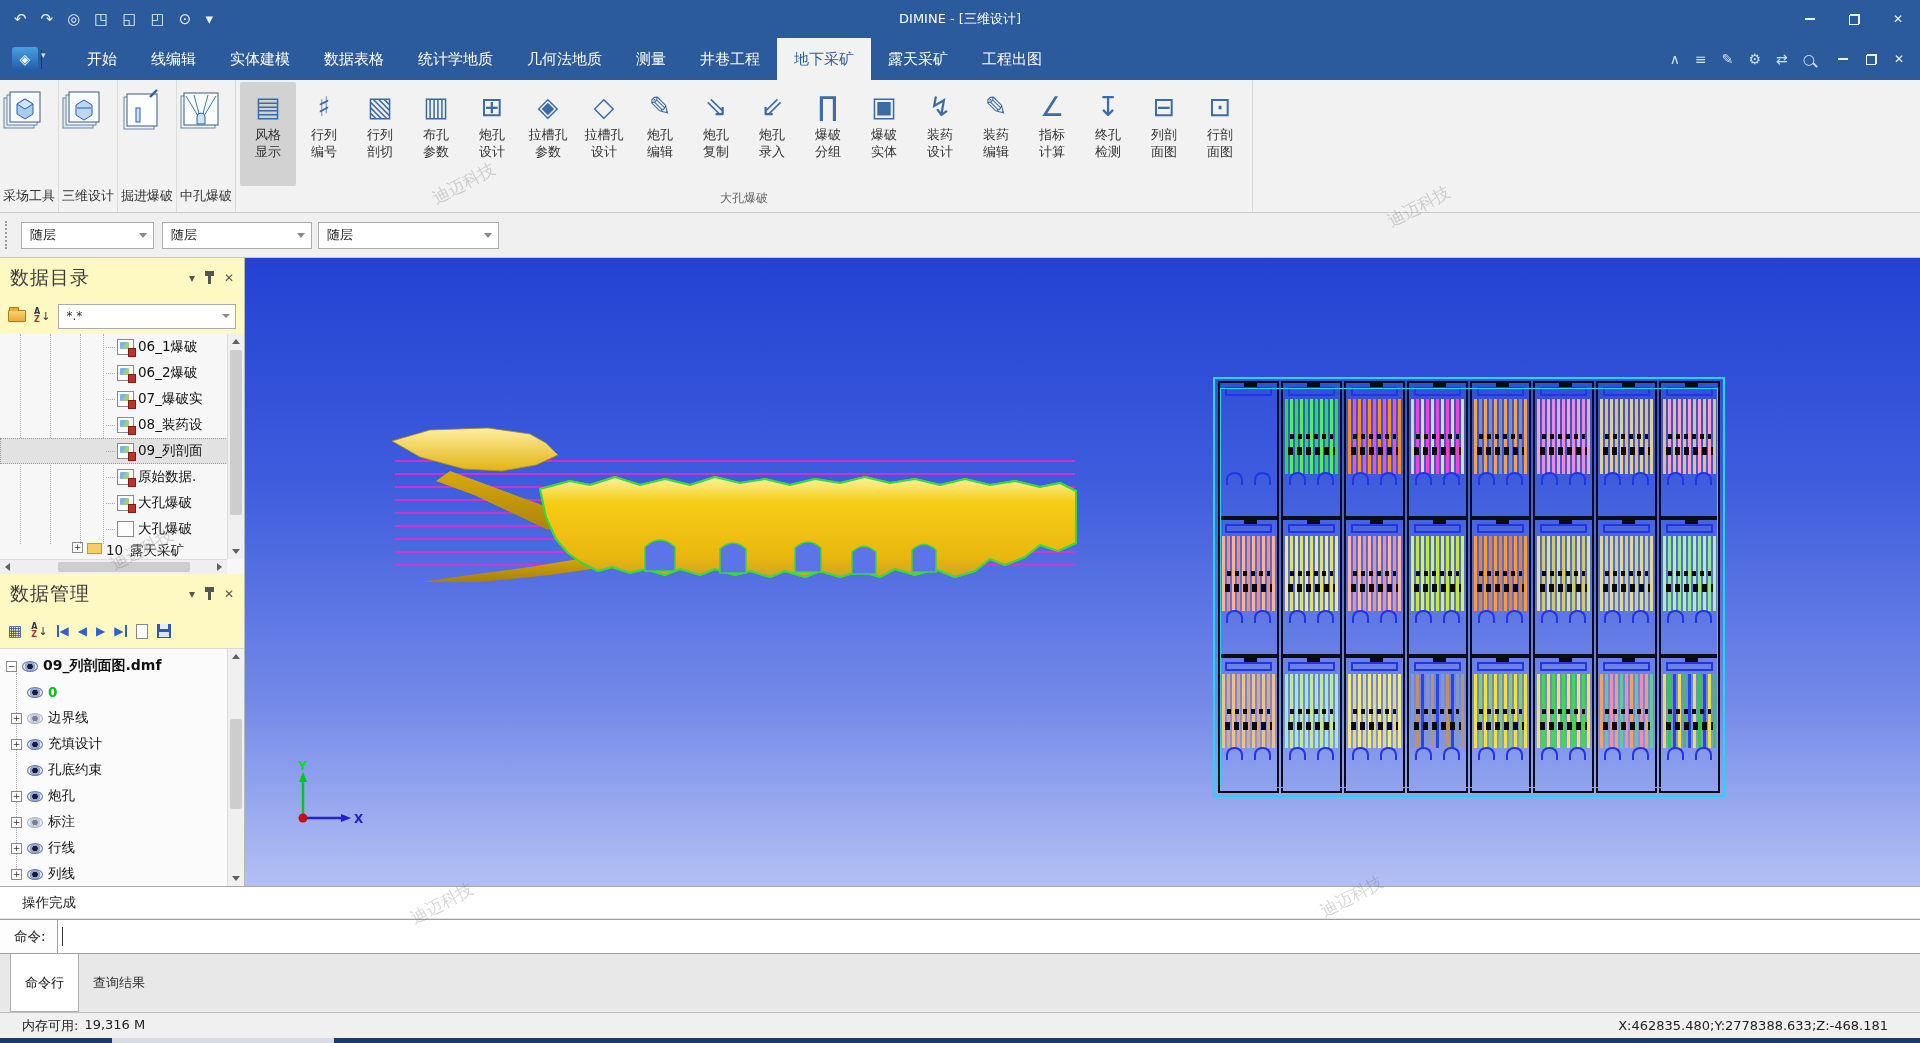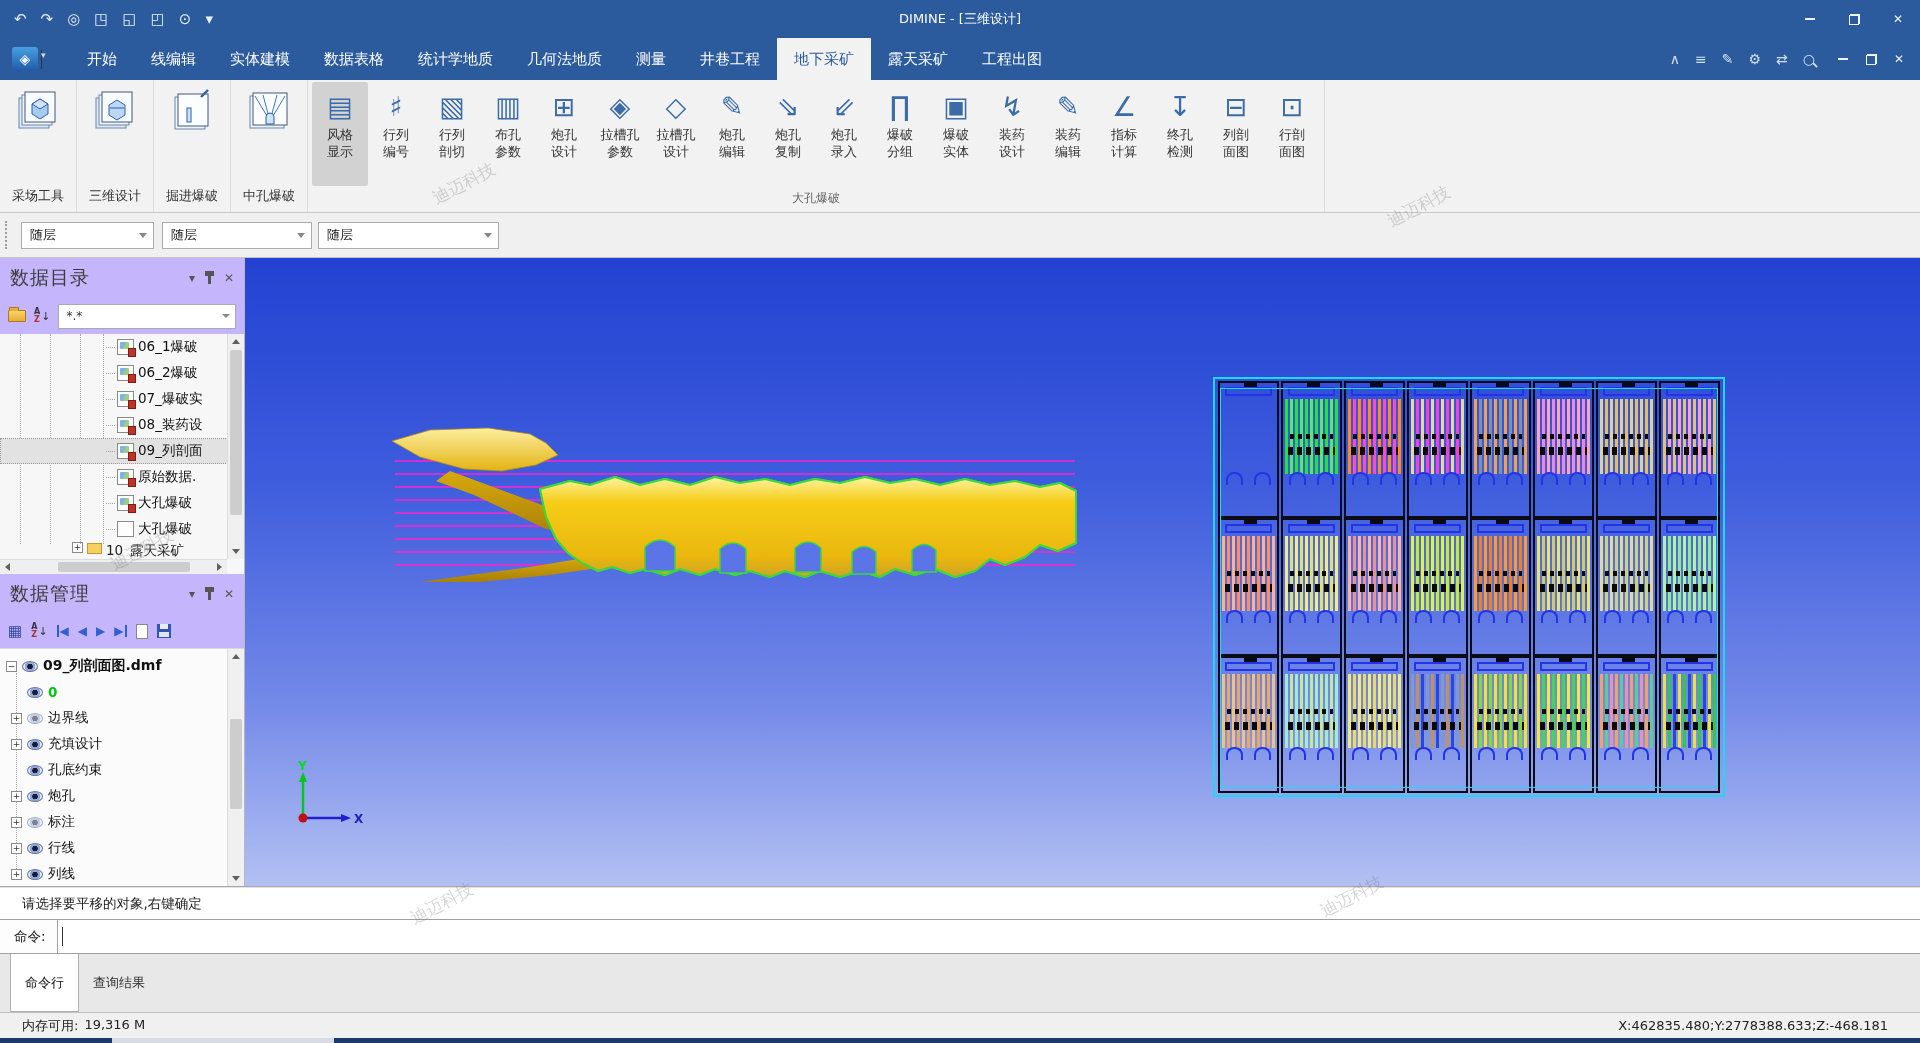--- a/index.html
+++ b/index.html
@@ -28,21 +28,21 @@
   .rtab { display:flex; align-items:center; padding:0 17px; color:#ffffff; font-size:15px; cursor:pointer; white-space:nowrap; }
   .rtab.active { background:#f2f2f2; color:#2b5b9c; }
   .tab-utils { margin-left:auto; display:flex; align-items:center; gap:15px; padding-right:8px; color:#cfe0f2; }
   .uicon { font-size:14px; position:relative; cursor:pointer; }
   .uicon.mag::after { content:''; position:absolute; width:6px; height:2px; background:#cfe0f2; transform:rotate(45deg); right:-3px; bottom:1px; }
   .minictl { display:flex; gap:2px; }
   .minictl .wbtn { width:26px; height:30px; }
 
   
   .ribbon { height:133px; background:#f2f2f2; border-bottom:1px solid #c9c9c9; display:flex; align-items:stretch; position:relative; }
-  .rgroup { width:77px; position:relative; border-right:1px solid #dcdcdc; display:flex; flex-direction:column; align-items:center; padding-top:8px; cursor:pointer; }
+  .rgroup { width:59px; position:relative; border-right:1px solid #dcdcdc; display:flex; flex-direction:column; padding-top:8px; cursor:pointer; }
   .rgroup svg { width:46px; height:46px; }
   .rgroup-label { position:absolute; bottom:7px; width:100%; text-align:center; font-size:13px; color:#333; }
   .blastgroup { position:relative; display:flex; align-items:stretch; padding:2px 4px 0 4px; border-right:1px solid #dcdcdc; }
   .blast-label { position:absolute; bottom:5px; left:0; width:100%; text-align:center; font-size:12px; color:#666; }
   .rbtn { width:56px; display:flex; flex-direction:column; align-items:center; padding-top:6px; height:104px; cursor:pointer; border-radius:2px; }
   .rbtn.sel { background:#d2d2d2; }
   .rbtn-ico { font-size:27px; line-height:38px; height:38px; color:#3c6ca8; }
   .rbtn-l1, .rbtn-l2 { font-size:13px; line-height:17px; color:#333; white-space:nowrap; }
 
   
@@ -50,21 +50,21 @@
   .grip { width:6px; height:28px; margin-left:5px; border-left:2px dotted #9a9a9a; }
   .fcombo { height:27px; background:#fff; border:1px solid #ababab; display:flex; align-items:center; position:relative; cursor:pointer; }
   .fcombo .value { padding-left:8px; font-size:13px; color:#222; }
   .fcombo .dd { position:absolute; right:6px; width:0; height:0; border-left:4px solid transparent; border-right:4px solid transparent; border-top:5px solid #888; }
   .fc1 { width:133px; margin-left:10px; }
   .fc2 { width:150px; margin-left:8px; }
   .fc3 { width:181px; margin-left:6px; }
 
   
   .main { display:flex; height:628px; }
-  .leftcol { width:245px; background:#c4b5fd; border-right:1px solid #b8b8b8; display:flex; flex-direction:column; }
+  .leftcol { width:245px; background:#fef9c3; border-right:1px solid #b8b8b8; display:flex; flex-direction:column; }
   .panel { position:relative; }
   .panel header { height:40px; display:flex; align-items:center; padding:0 10px; }
   .panel header h2 { font-size:19px; font-weight:normal; color:#3c3c3c; letter-spacing:1px; }
   .phicons { margin-left:auto; display:flex; gap:13px; align-items:center; color:#555; }
   .phicon { font-size:12px; cursor:pointer; }
   .ic-pin { position:relative; width:3px; height:8px; background:#555; display:inline-block; margin-top:3px; }
   .ic-pin::before { content:''; position:absolute; top:-5px; left:-3px; width:9px; height:5px; background:#555; }
   .ptools { height:36px; display:flex; align-items:center; gap:8px; padding:0 8px; }
 
   .ic-folder { position:relative; width:18px; height:12px; background:linear-gradient(#fad468,#e8ac3a); border:1px solid #ad7a1d; border-radius:1px; cursor:pointer; }
@@ -1149,22 +1149,22 @@
         <text x="7" y="12" fill="#00e020" font-size="12" font-weight="bold">Y</text>
         <line x1="12" y1="60" x2="52" y2="60" stroke="#2020d0" stroke-width="2.6"></line>
         <polygon points="60,60 50,56 50,64" fill="#2020d0"></polygon>
         <text x="63" y="65" fill="#2020c0" font-size="12" font-weight="bold">X</text>
         <circle cx="12" cy="60" r="4.5" fill="#c01010"></circle>
       </svg>
     </div>
   </div>
 
   <div class="cmdarea">
+    <div class="msgline">操作完成</div>
     <div class="msgsep"></div>
-    <div class="msgline">请选择要平移的对象,右键确定</div>
     <div class="cmdrow">
       <div class="cmdlabel">命令:</div>
       <div class="cmdinput">
           <span class="caret"></span>
         </div>
     </div>
     <div class="cmdtabs">
       <div class="ctab active">命令行</div>
         <div class="ctab">查询结果</div>
     </div>

